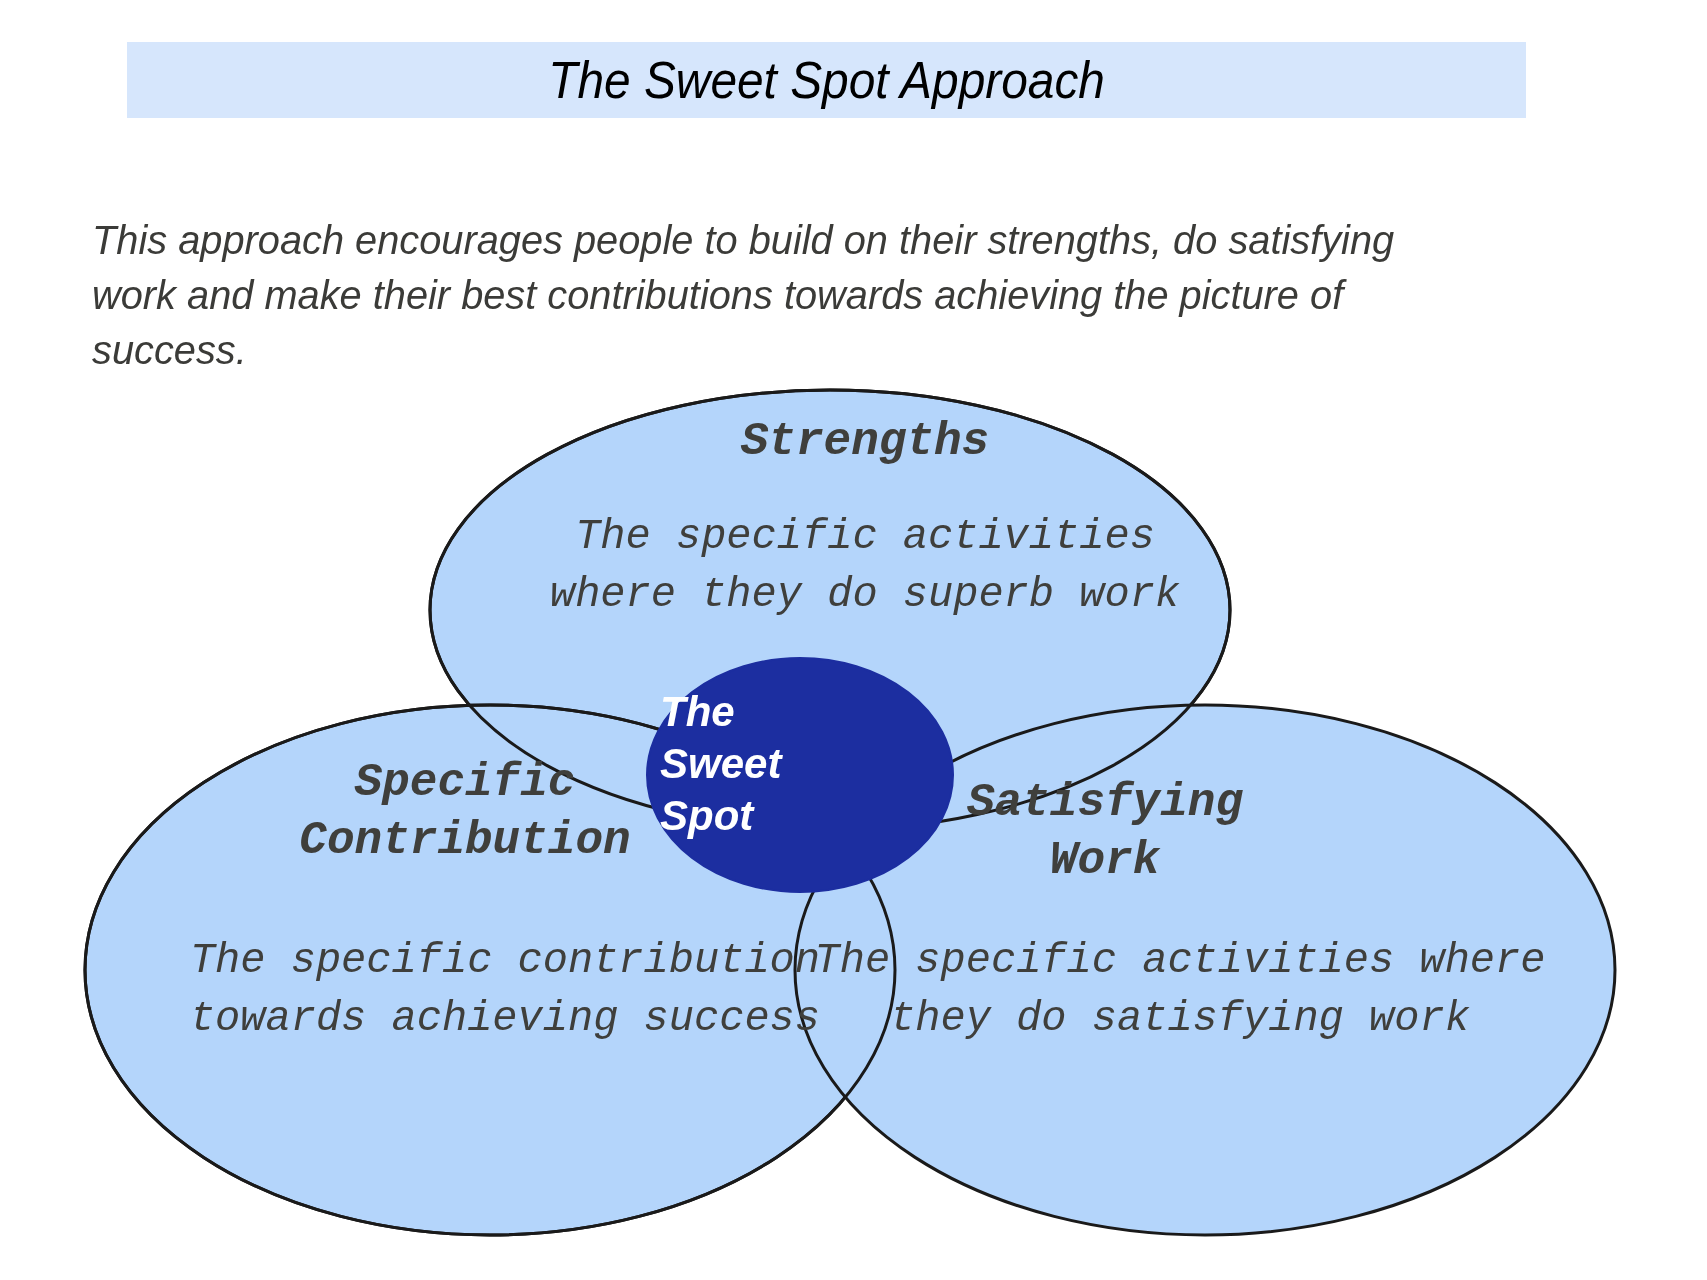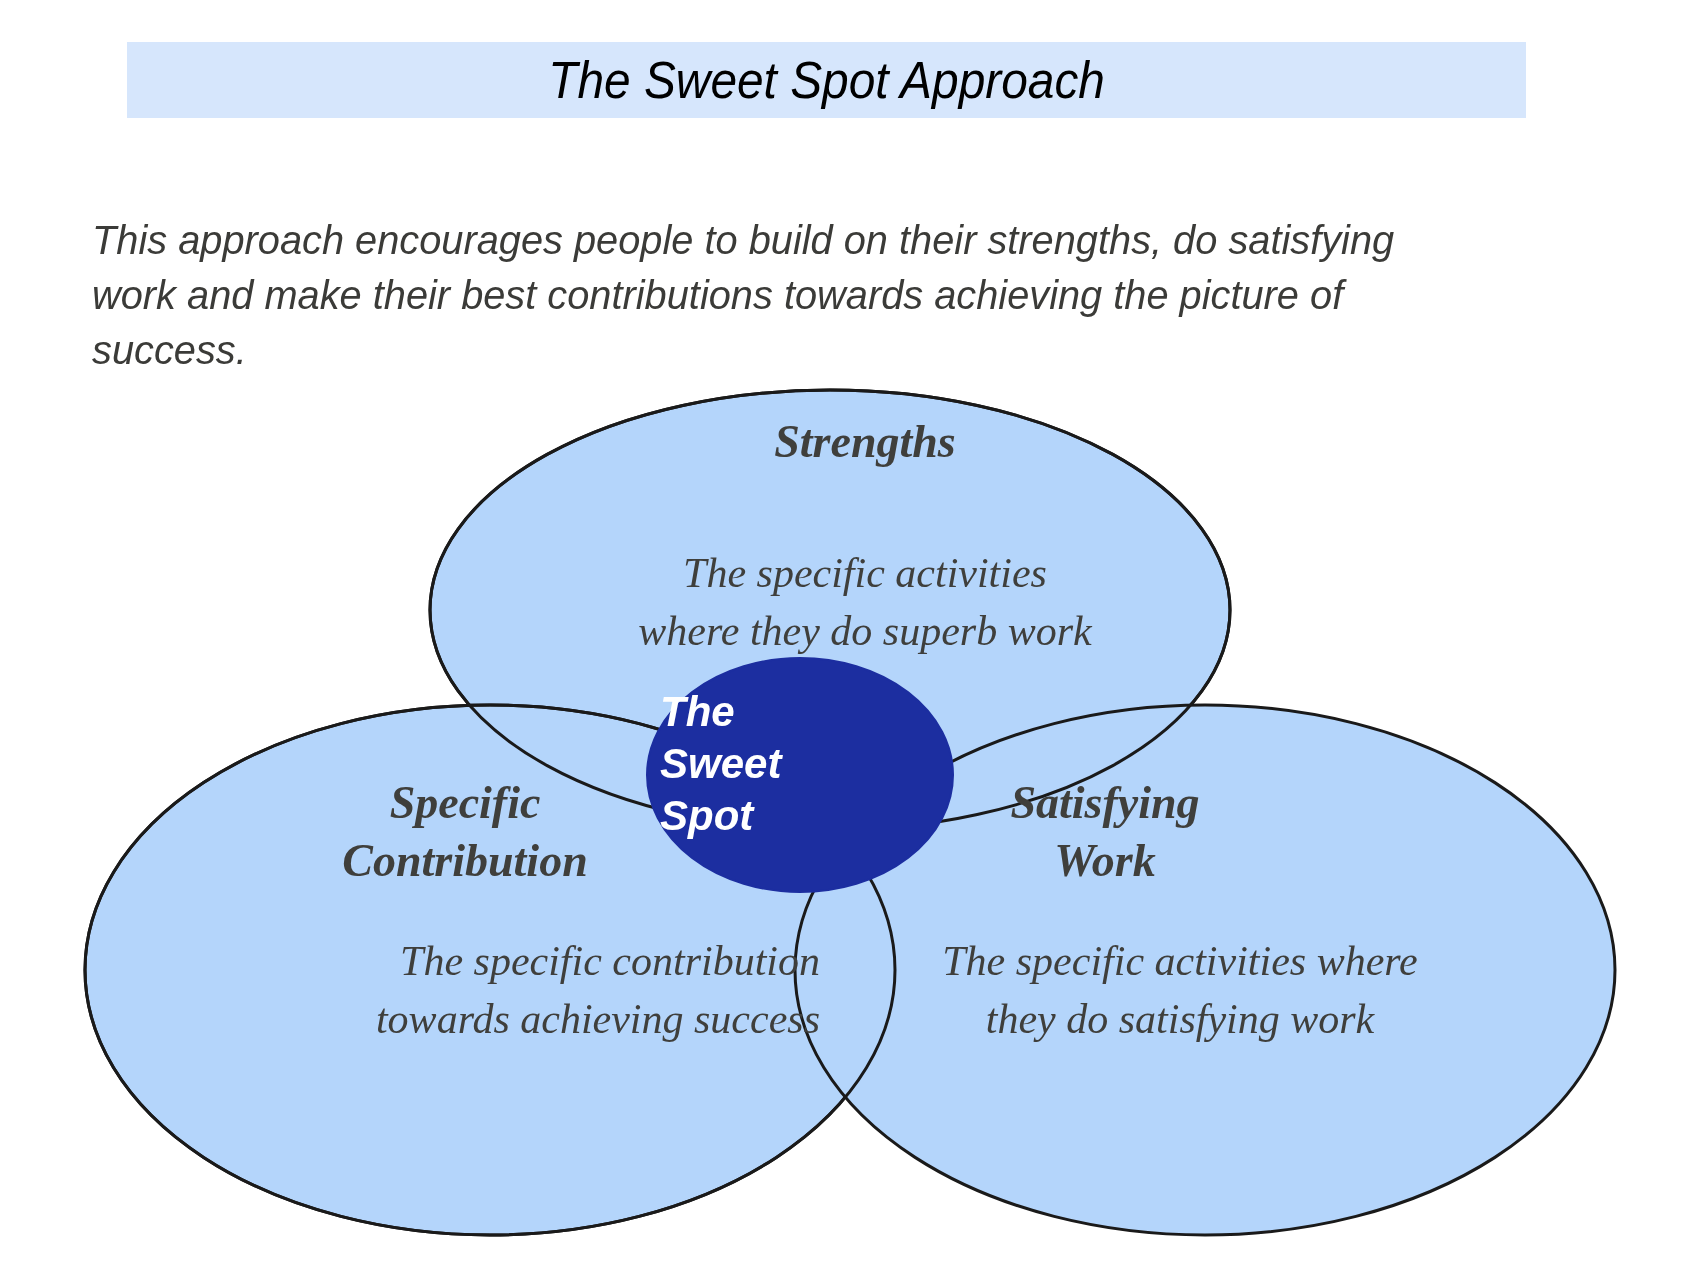--- a/index.html
+++ b/index.html
@@ -70,21 +70,21 @@
     top: 0;
     width: 1707px;
     height: 1280px;
   }
 
   
   .lobe-text {
     position: absolute;
     text-align: center;
     color: #3f3f3c;
-    font-family: Liberation Serif, serif;
+    font-family: Liberation Mono, monospace;
   }
   .lobe-heading {
     font-style: italic;
     font-weight: bold;
     font-size: 46px;
     line-height: 58px;
     white-space: pre-line;
   }
   .lobe-body {
     font-style: italic;
@@ -97,27 +97,26 @@
   
   #strengths-heading {
     left: 530px;
     top: 413px;
     width: 670px;
   }
   #strengths-body {
     left: 455px;
     top: 508px;
     width: 820px;
-    margin-top: 36px;
   }
 
   
   #contribution-heading {
     left: 130px;
-    top: 774px;
+    top: 754px;
     width: 670px;
     text-align: center;
   }
   #contribution-body {
     left: 120px;
     top: 932px;
     width: 700px;
     text-align: right;
   }
 

